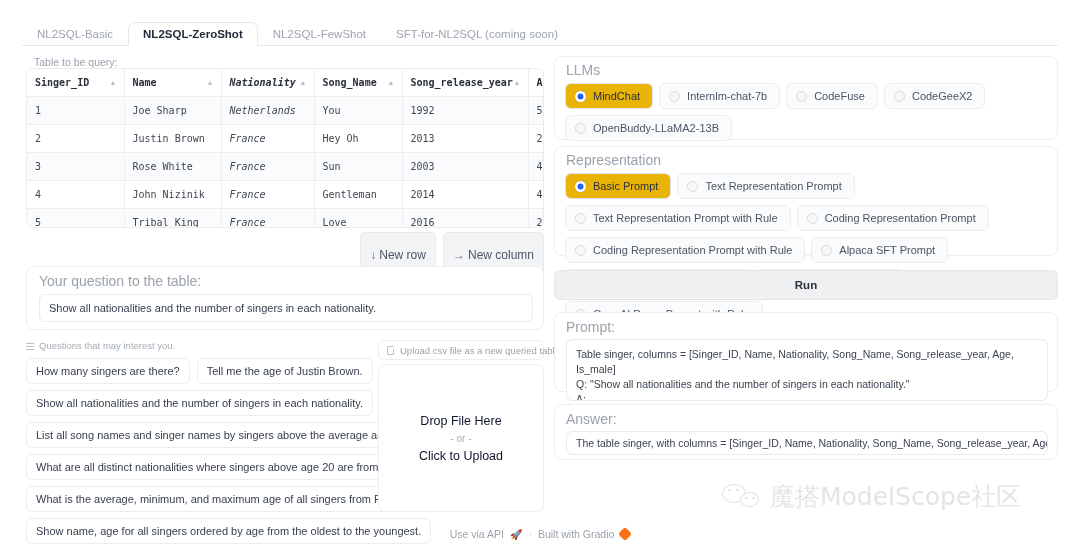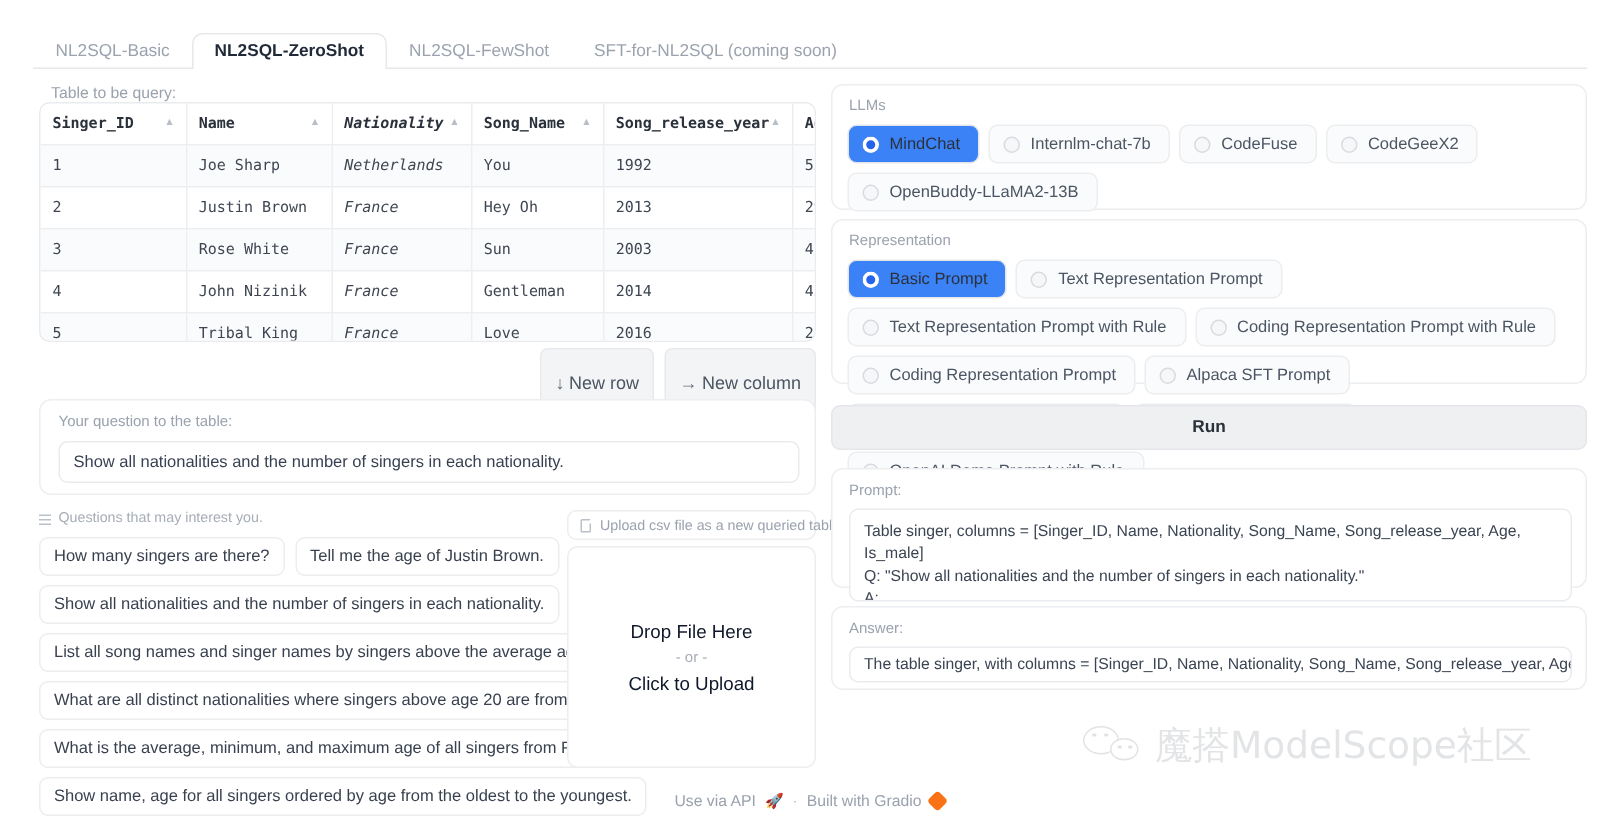--- a/index.html
+++ b/index.html
@@ -48,21 +48,21 @@
   }
 
   
   .panel {
     position: absolute;
     background: #ffffff;
     border: 1px solid #eceef0;
     border-radius: 8px;
   }
   .panel-label {
-    font-size: 10px;
+    font-size: 14px;
     color: #9aa2ad;
     line-height: 13px;
   }
   .label-table { font-size: 10.5px; color: #9aa2ad; margin: 6px 0 8px 6px; }
 
   
   .table-wrap {
     position: absolute; left: 26px; top: 68px;
     width: 518px; height: 160px;
     border: 1px solid #e9ebee;
@@ -201,21 +201,21 @@
     border: 1px solid #ebedef;
     border-radius: 6px;
     background: #fafbfc;
     padding: 5px 12px 5px 9px;
     font-size: 11px; color: #4b5563;
     line-height: 14px;
     white-space: nowrap;
     cursor: pointer;
   }
   .radio-chip.sel {
-    background: #3b82f6;
+    background: #eab308;
     border-color: #e3e5e8;
     color: #2b313b;
   }
   .rd {
     width: 11px; height: 11px; border-radius: 50%;
     border: 1px solid #d8dbe0; background: #f6f7f8;
     flex: 0 0 auto;
   }
   .radio-chip.sel .rd {
     border: none;
@@ -457,25 +457,25 @@
       <div class="radio-chip">
         <span class="rd"></span>
         <span>Text Representation Prompt</span>
       </div>
       <div class="radio-chip">
         <span class="rd"></span>
         <span>Text Representation Prompt with Rule</span>
       </div>
       <div class="radio-chip">
         <span class="rd"></span>
+        <span>Coding Representation Prompt</span>
+      </div>
+      <div class="radio-chip">
+        <span class="rd"></span>
         <span>Coding Representation Prompt with Rule</span>
-      </div>
-      <div class="radio-chip">
-        <span class="rd"></span>
-        <span>Coding Representation Prompt</span>
       </div>
       <div class="radio-chip">
         <span class="rd"></span>
         <span>Alpaca SFT Prompt</span>
       </div>
       <div class="radio-chip">
         <span class="rd"></span>
         <span>Alpaca SFT Prompt with Rule</span>
       </div>
       <div class="radio-chip">

